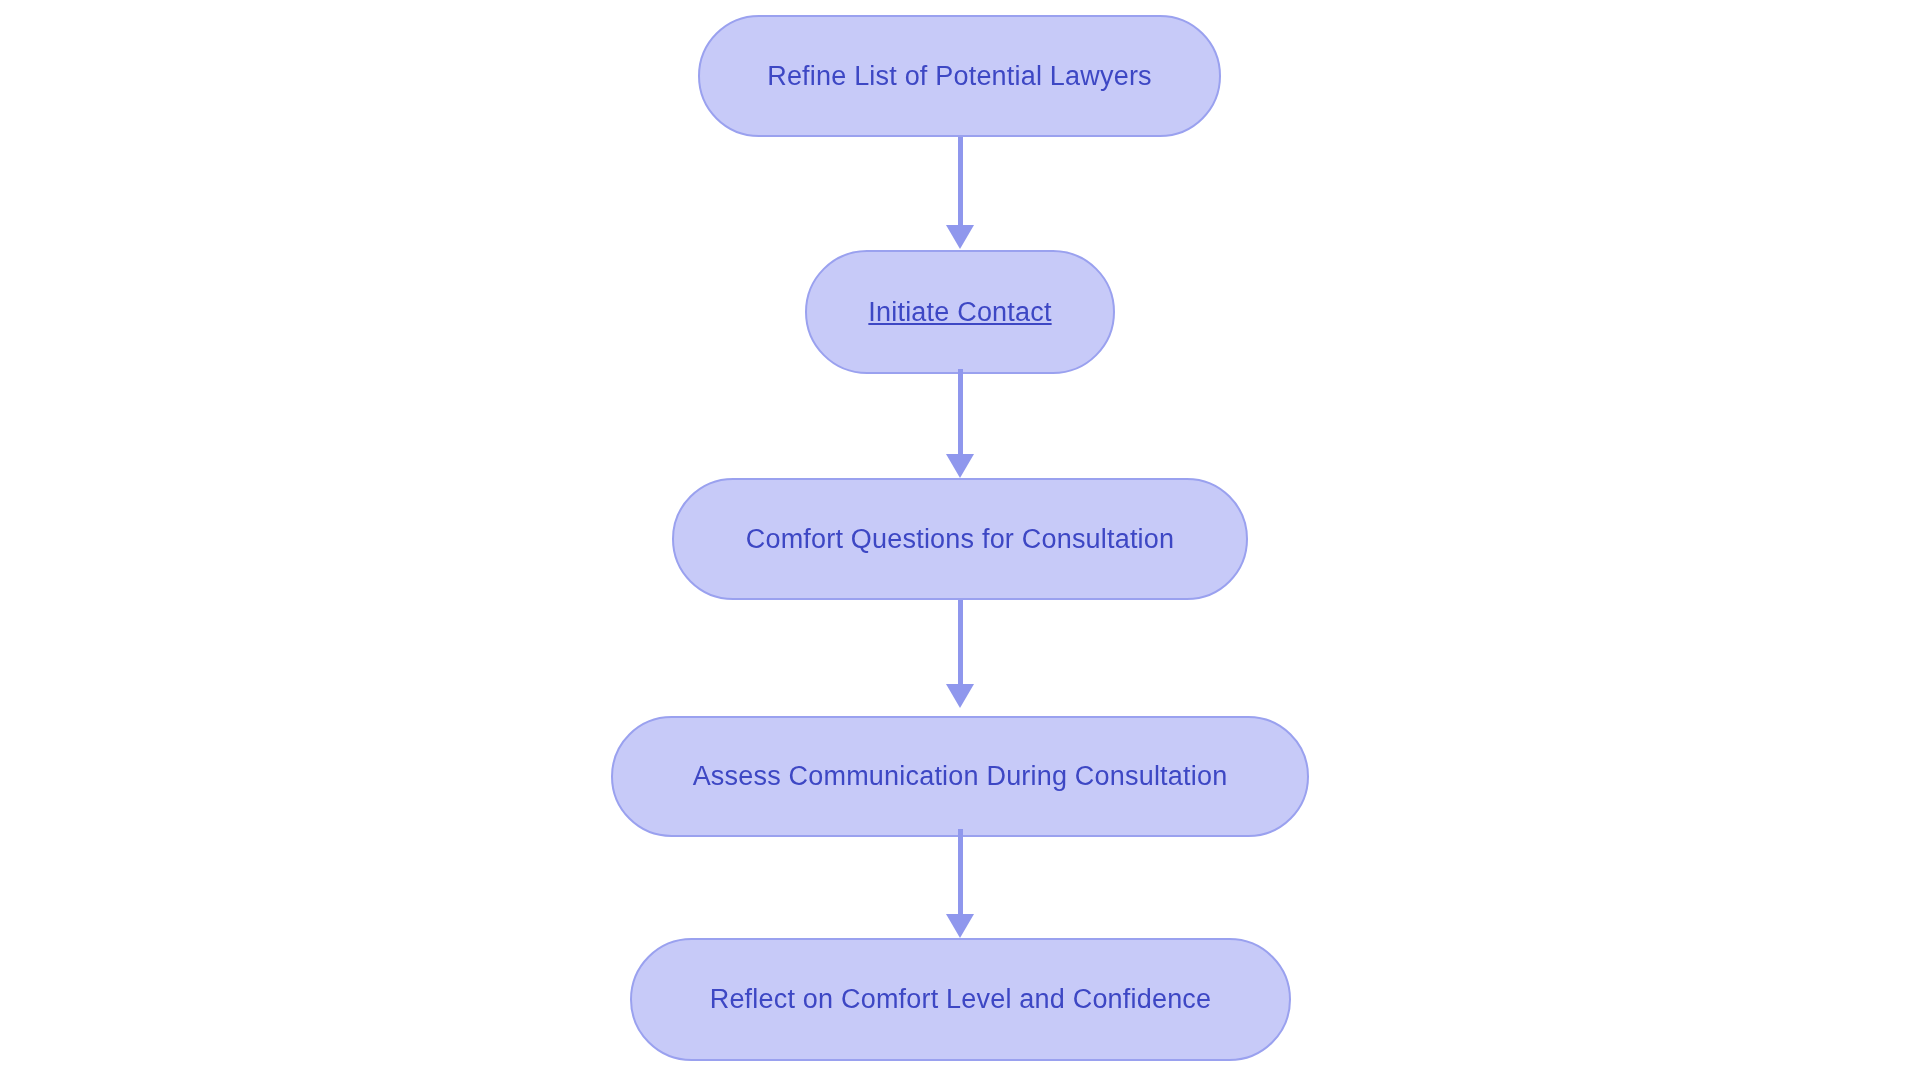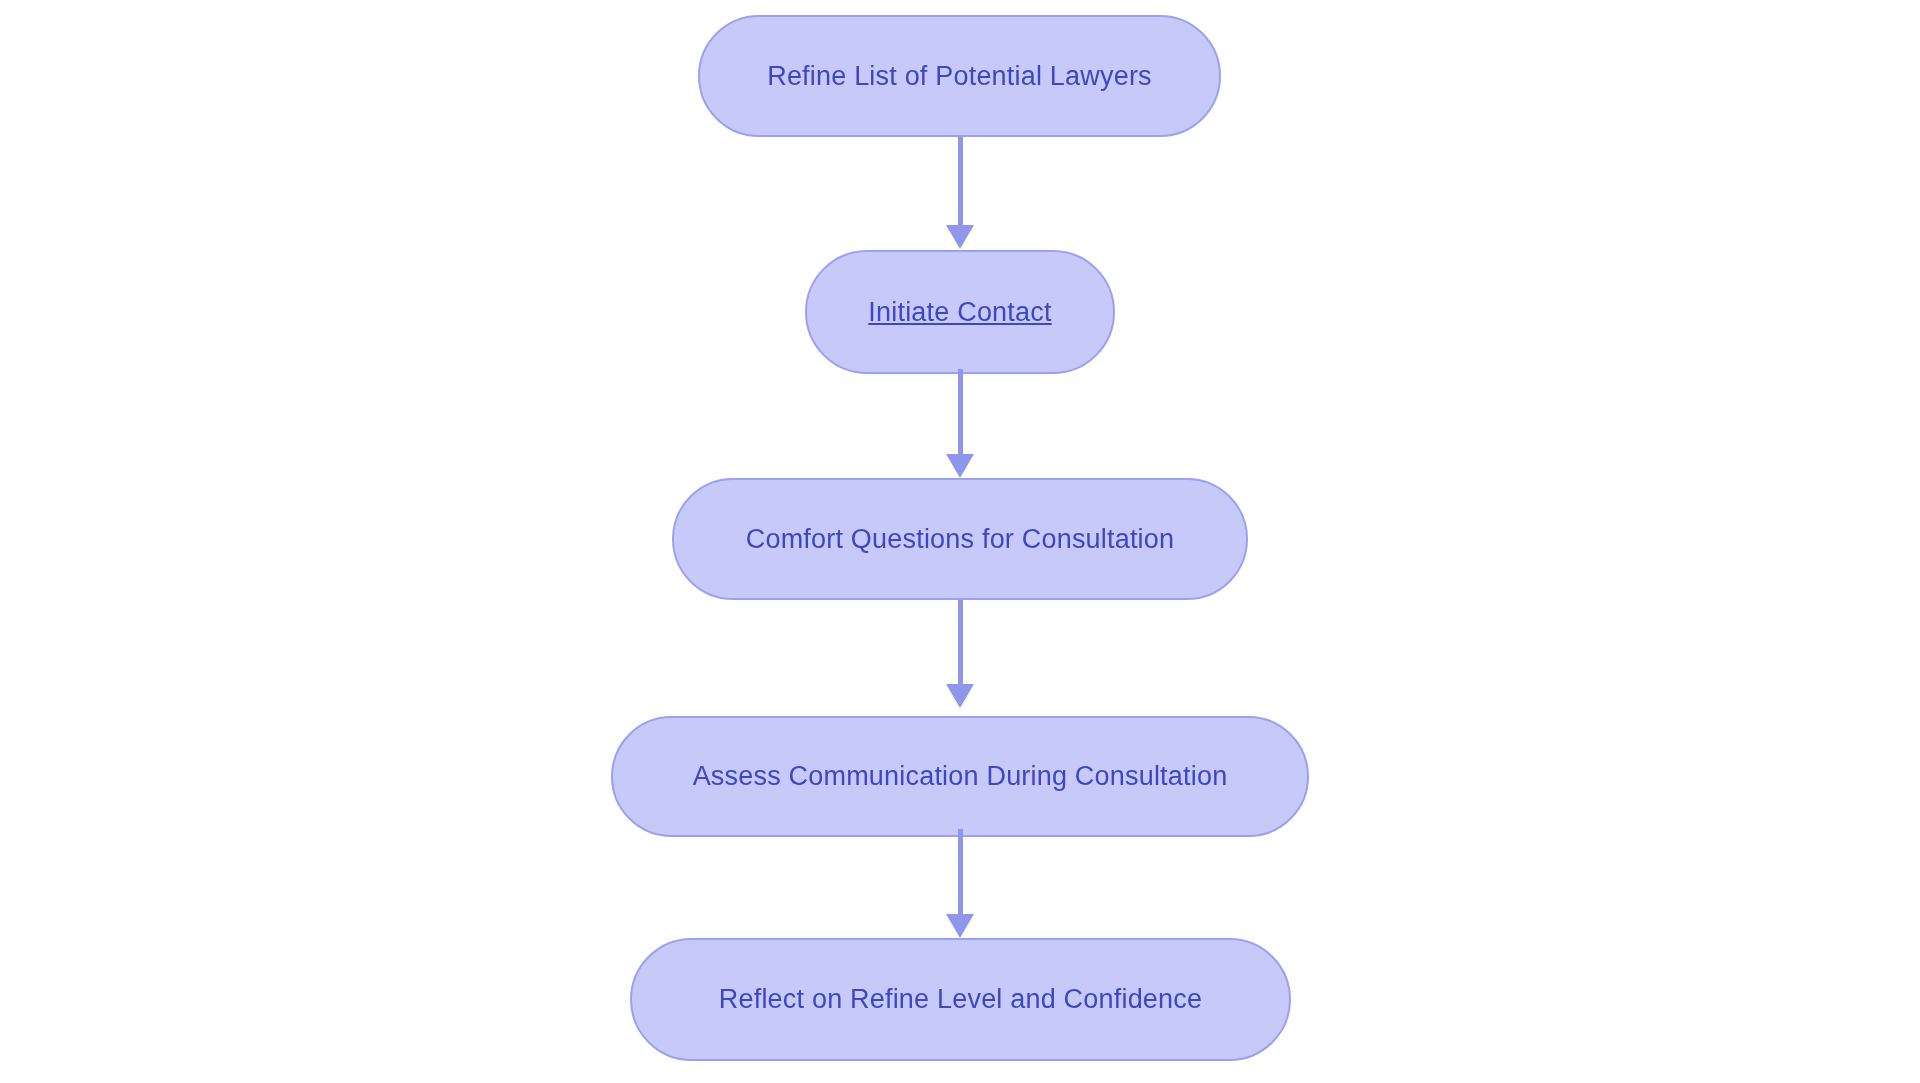--- a/index.html
+++ b/index.html
@@ -97,16 +97,16 @@
   <div class="node n4">
     <span>Assess Communication During Consultation</span>
   </div>
 
   <div class="arrow a4">
     <div class="shaft"></div>
     <div class="head"></div>
   </div>
 
   <div class="node n5">
-    <span>Reflect on Refine Level and Confidence</span>
+    <span>Reflect on Comfort Level and Confidence</span>
   </div>
 
 </div>
 
 </body></html>

